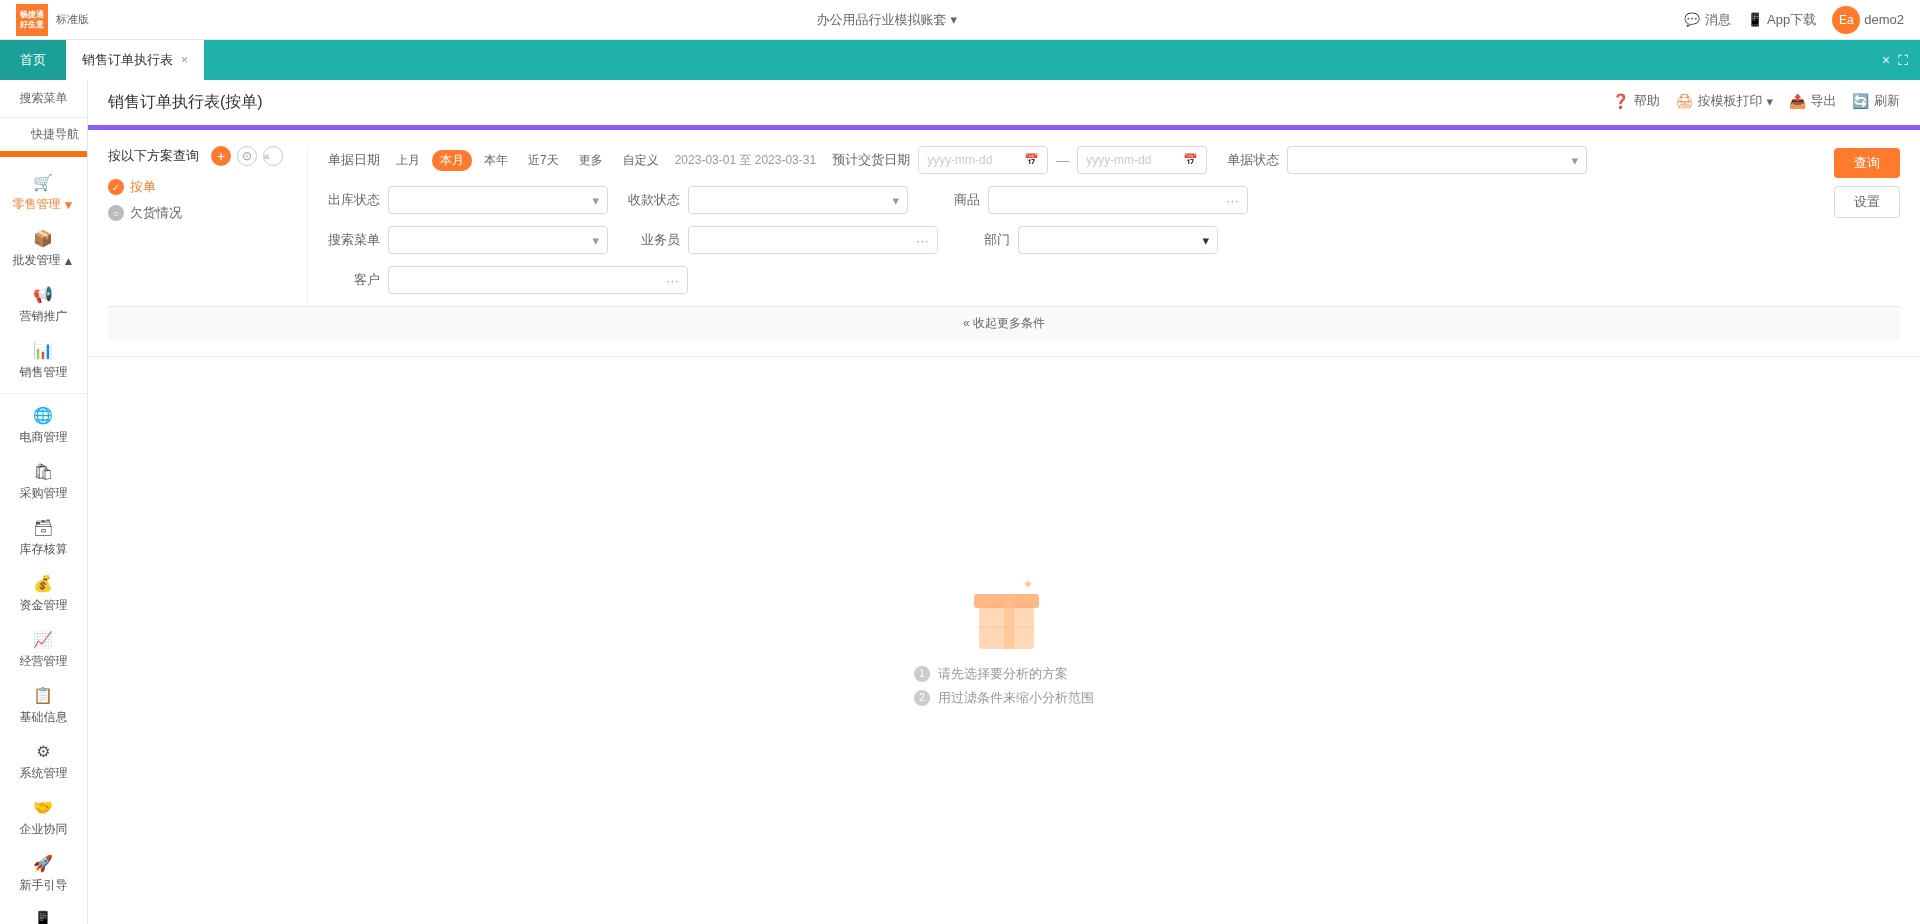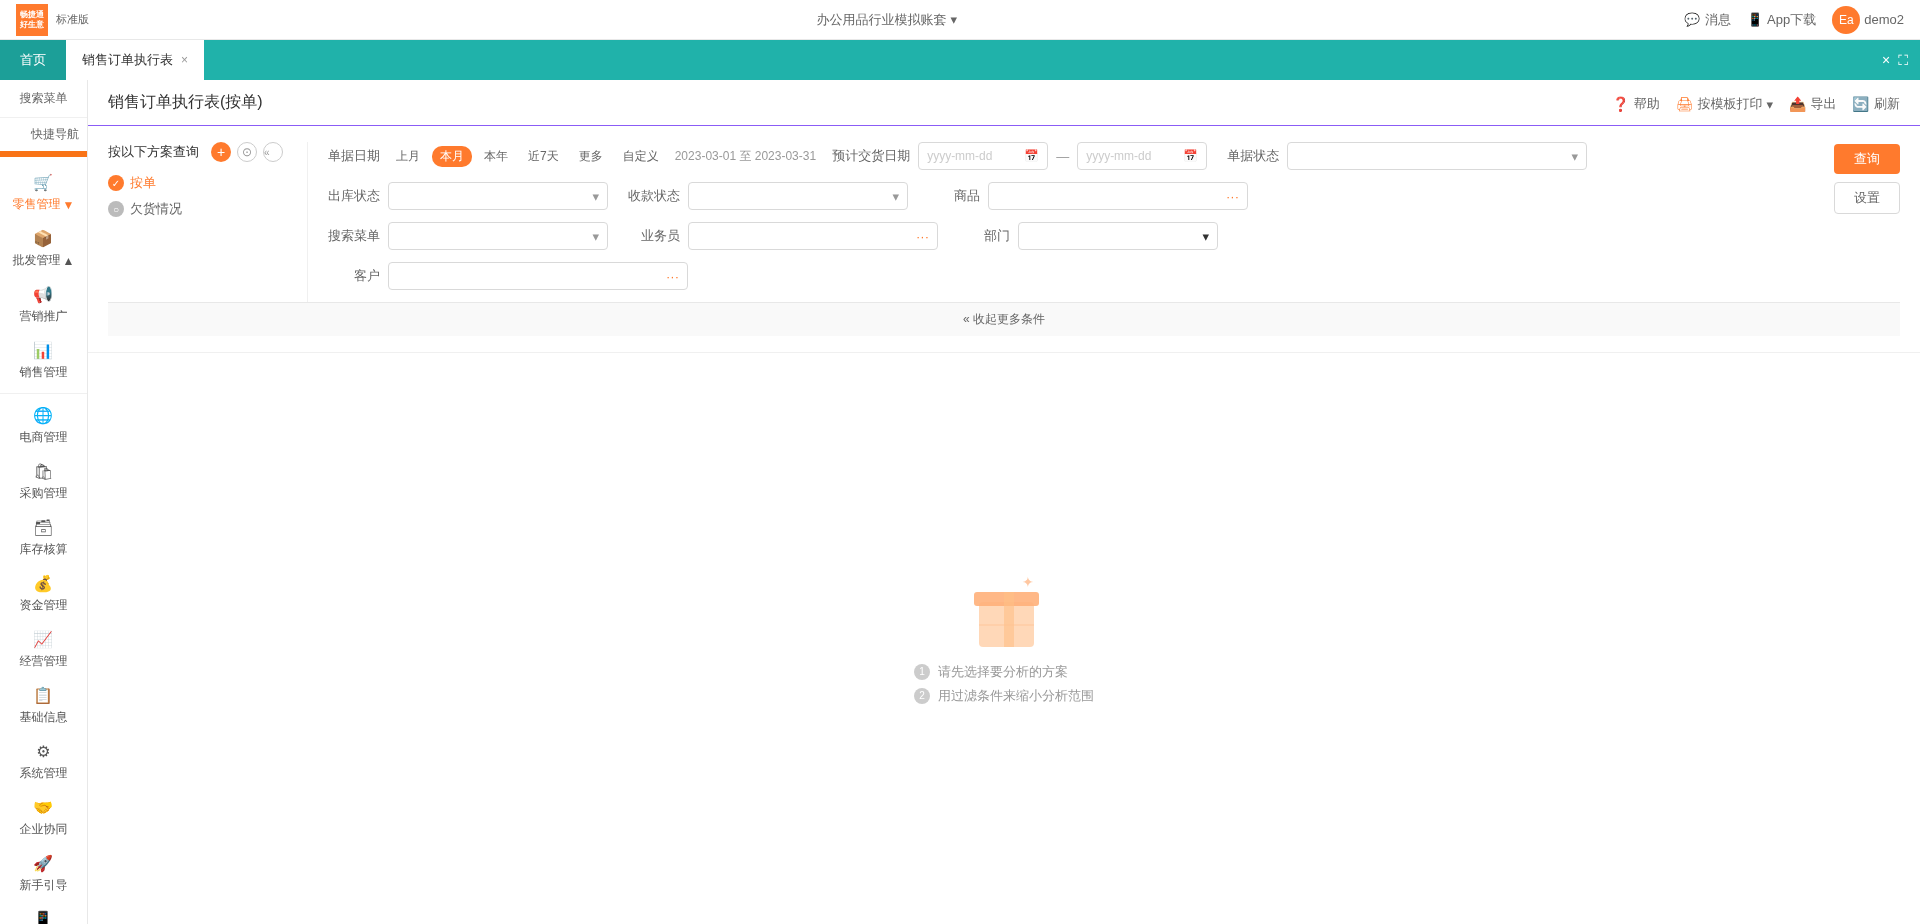--- a/index.html
+++ b/index.html
@@ -34,21 +34,21 @@
     .sidebar-item { padding: 8px 4px; text-align: center; font-size: 12px; color: #555; cursor: pointer; display: flex; flex-direction: column; align-items: center; gap: 4px; }
     .sidebar-item.active { color: #ff7a2d; }
     .sidebar-item .icon { font-size: 16px; }
     .sidebar-item .has-sub { display: flex; align-items: center; gap: 2px; font-size: 12px; }
     .sidebar-divider { border-top: 1px solid #f0f0f0; margin: 4px 0; }
 
     
     .content { flex: 1; overflow-y: auto; display: flex; flex-direction: column; }
 
     
-    .page-header { background: #fff; padding: 12px 20px; display: flex; align-items: flex-end; justify-content: space-between; border-bottom: 1px solid #8b5cf6; }
+    .page-header { background: #fff; padding: 12px 20px; display: flex; align-items: flex-start; justify-content: space-between; border-bottom: 5px solid #8b5cf6; }
     .page-title { font-size: 16px; font-weight: 500; color: #333; }
     .header-actions { display: flex; align-items: center; gap: 16px; }
     .header-action-item { display: flex; align-items: center; gap: 4px; color: #666; font-size: 13px; cursor: pointer; }
     .header-action-item .icon { color: #ff7a2d; font-size: 14px; }
 
     
     .filter-panel { background: #fff; margin: 0; padding: 16px 20px; border-bottom: 1px solid #f0f0f0; }
     .filter-left { width: 200px; border-right: 1px solid #f0f0f0; padding-right: 16px; margin-right: 16px; flex-shrink: 0; }
     .filter-body { display: flex; flex: 1; }
     .filter-fields { flex: 1; }

